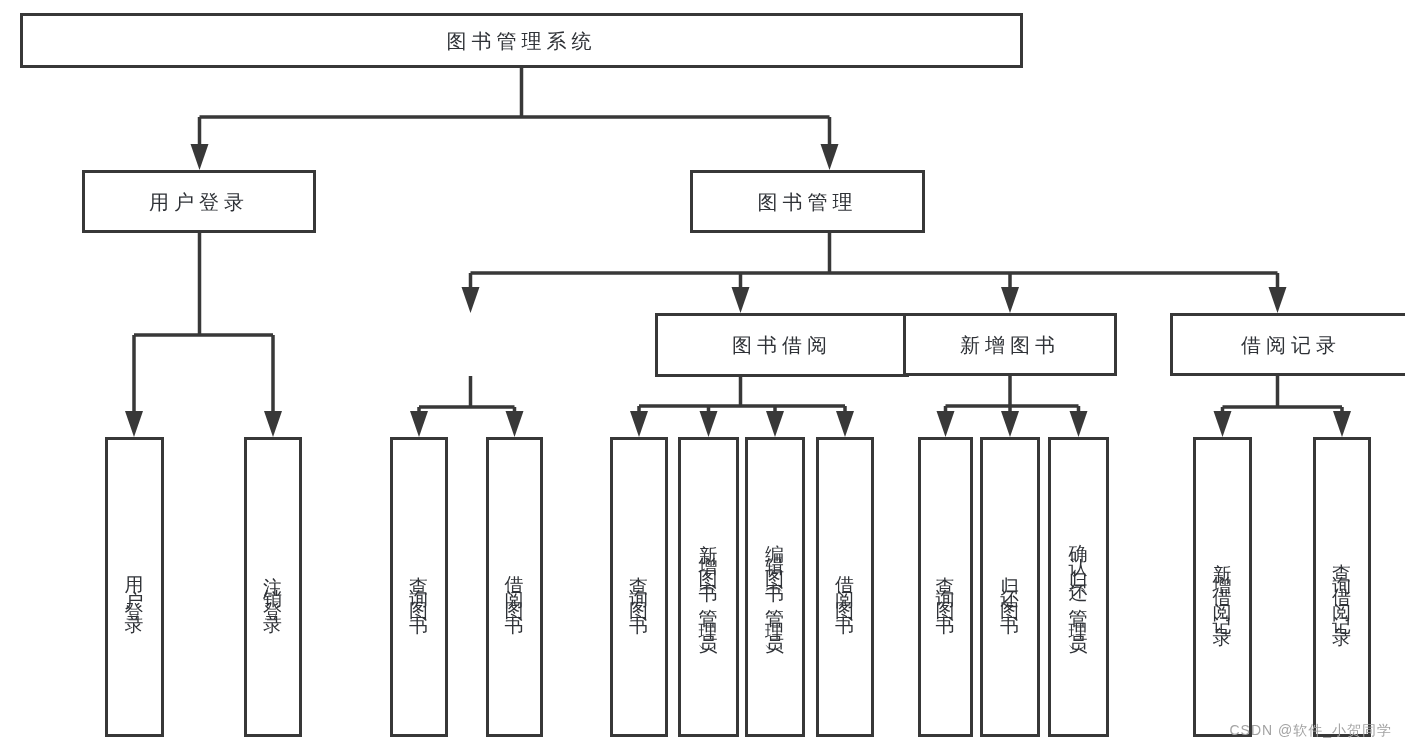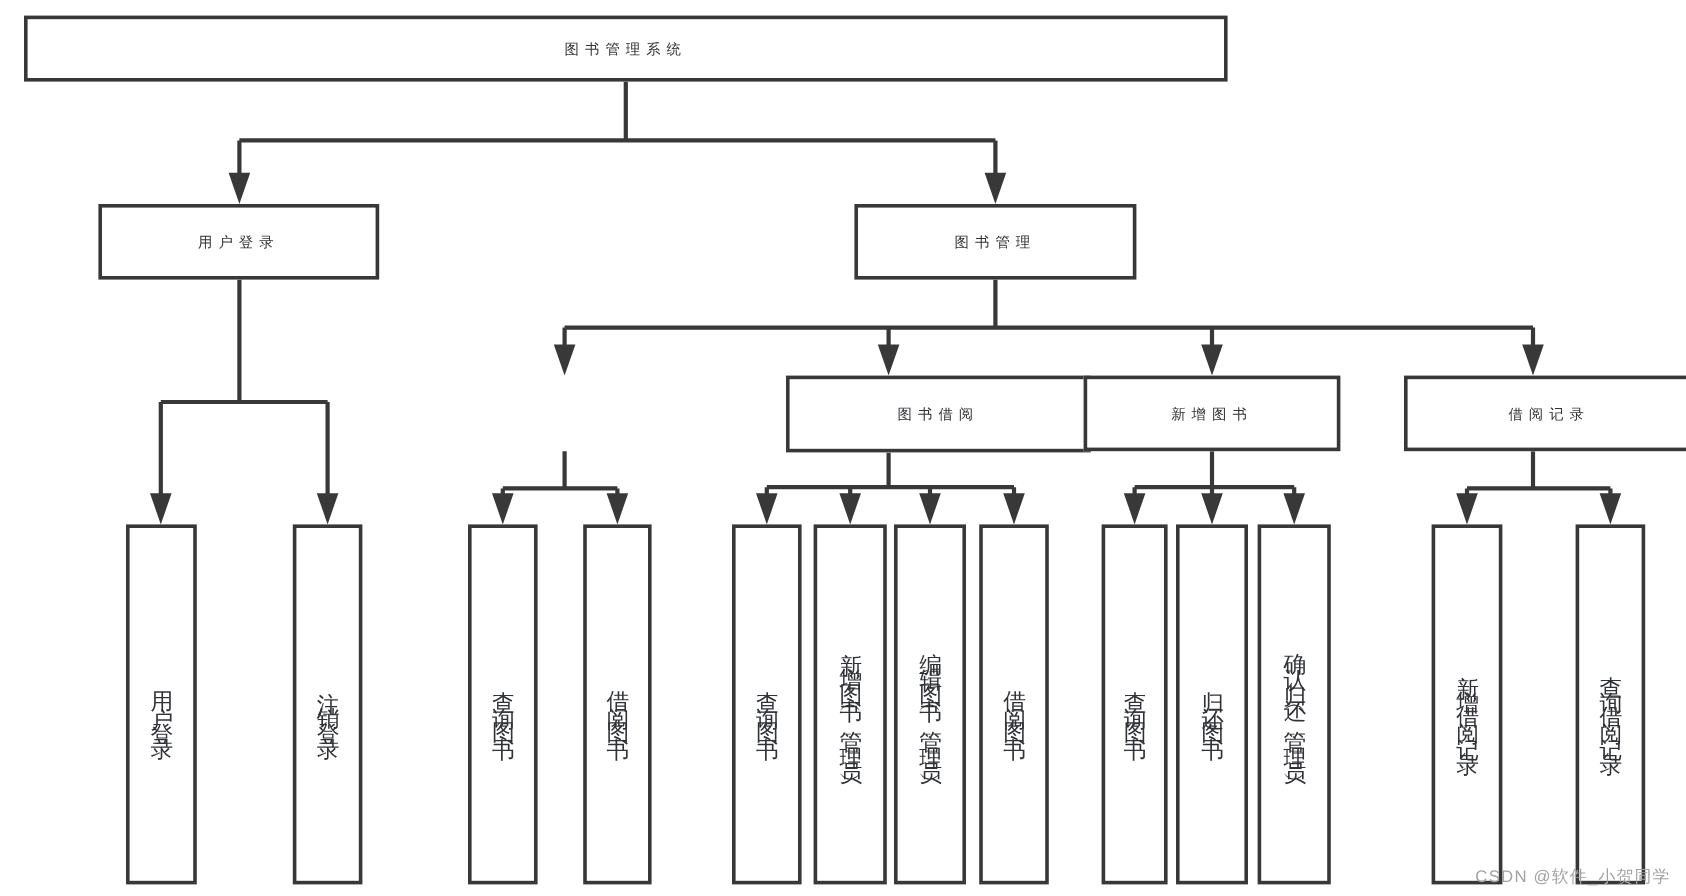--- a/index.html
+++ b/index.html
@@ -28,21 +28,21 @@
   svg.wires polygon { fill: currentColor; stroke: none; }
   .box {
     position: absolute;
     box-sizing: border-box;
     border: 3px solid var(--border);
     background: #ffffff;
     display: flex;
     align-items: center;
     justify-content: center;
     color: var(--text);
-    font-size: 12px;
+    font-size: 20px;
     line-height: 1;
     white-space: nowrap;
   }
   .hbox { letter-spacing: 5px; }
   .vbox {
     writing-mode: vertical-rl;
     text-orientation: mixed;
     font-size: 19px;
     letter-spacing: 13px;
     white-space: normal;
@@ -96,21 +96,21 @@
       <polygon points="1001,411 1019,411 1010,437"></polygon>
       <polygon points="1069.5,411 1087.5,411 1078.5,437"></polygon>
       <polygon points="1213.5,411 1231.5,411 1222.5,437"></polygon>
       <polygon points="1333,411 1351,411 1342,437"></polygon>
     </g>
   </svg>
 
   <div class="box hbox" style="left:20px;top:13px;width:1003px;height:55px">图书管理系统</div>
 
   <div class="box hbox" style="left:82px;top:170px;width:234px;height:63px">用户登录</div>
-  <div class="box hbox" style="left:712px;top:170px;width:235px;height:63px">图书管理</div>
+  <div class="box hbox" style="left:690px;top:170px;width:235px;height:63px">图书管理</div>
 
   <div class="box hbox" style="left:655px;top:313px;width:254px;height:64px">图书借阅</div>
   <div class="box hbox" style="left:903px;top:313px;width:214px;height:63px">新增图书</div>
   <div class="box hbox" style="left:1170px;top:313px;width:242px;height:63px">借阅记录</div>
 
   <div class="box vbox" style="left:105px;top:437px;width:59px;height:300px">用户登录</div>
   <div class="box vbox" style="left:244px;top:437px;width:58px;height:300px">注销登录</div>
 
   <div class="box vbox" style="left:390px;top:437px;width:58px;height:300px">查询图书</div>
   <div class="box vbox" style="left:486px;top:437px;width:57px;height:300px">借阅图书</div>

